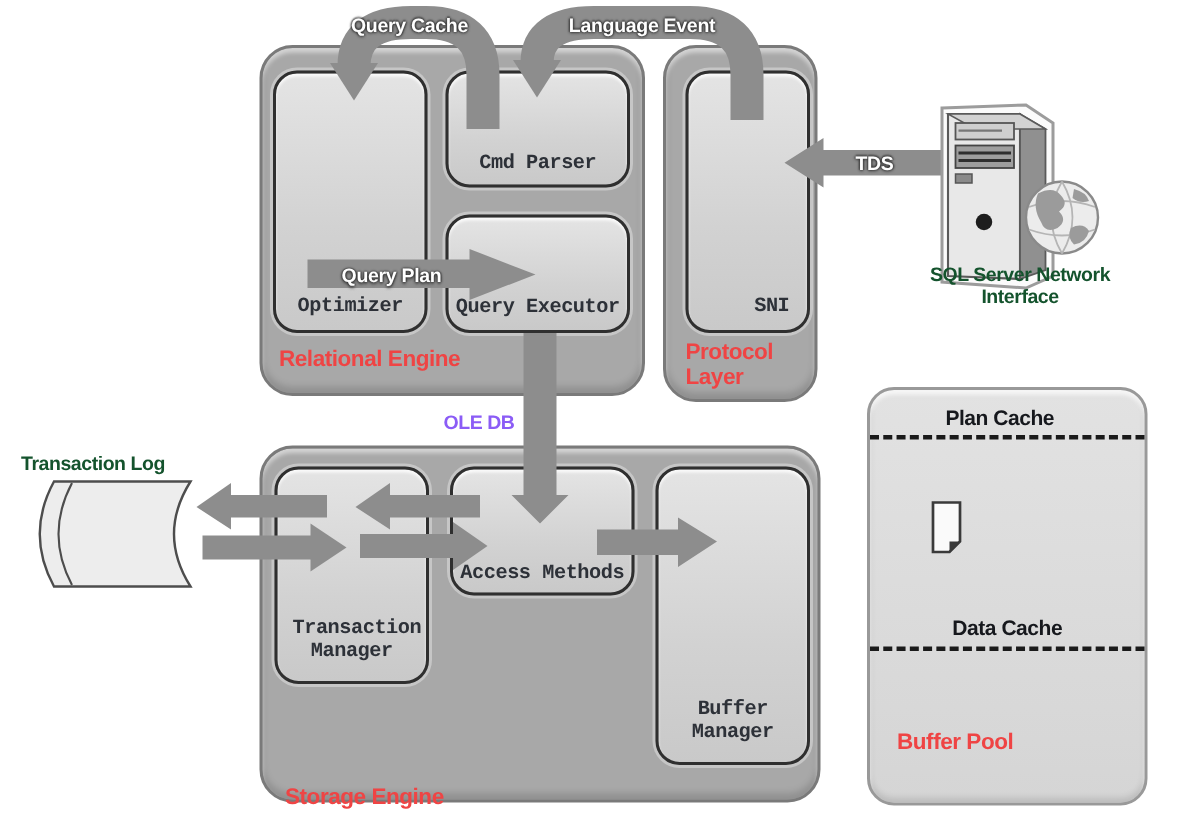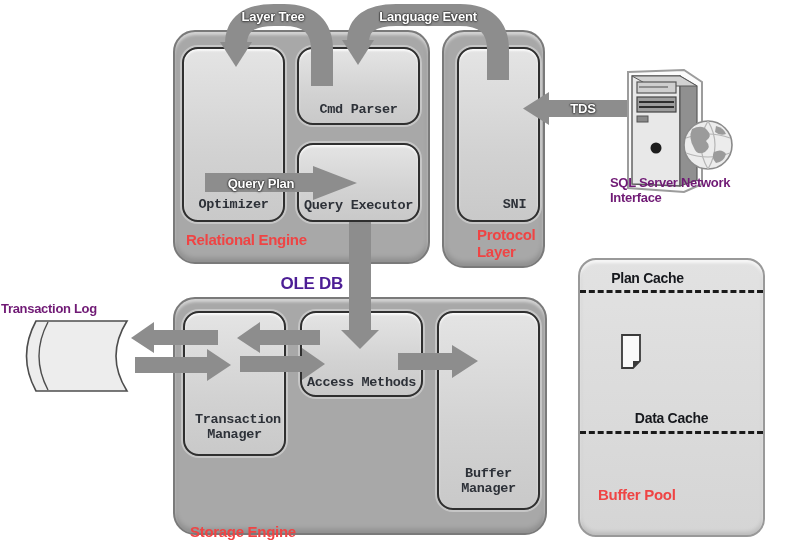--- a/index.html
+++ b/index.html
@@ -46,25 +46,25 @@
     position:absolute;z-index:6;height:0;
     border-top:3px dashed #1a1a1a;
   }
   .arrow-label{
     position:absolute;z-index:7;text-align:center;
     font-size:13px;font-weight:700;color:#fff;letter-spacing:-.2px;
     text-shadow:0 1px 2px rgba(45,45,45,.85),0 -1px 1px rgba(45,45,45,.5),1px 0 1px rgba(45,45,45,.5),-1px 0 1px rgba(45,45,45,.5);
   }
   .dark-flow-label{
     position:absolute;z-index:7;
-    font-size:17px;font-weight:800;color:#4c1d95;letter-spacing:-.3px;
+    font-size:13px;font-weight:800;color:#8b5cf6;letter-spacing:-.3px;
   }
   .free-label{
-    position:absolute;z-index:6;
-    font-size:13px;font-weight:600;color:#701a75;letter-spacing:-.3px;line-height:14.5px;
+    position:absolute;z-index:6;text-align:center;
+    font-size:13px;font-weight:600;color:#14532d;letter-spacing:-.3px;line-height:14.5px;
   }
   #overlay{position:absolute;left:0;top:0;z-index:5;}
 </style>
 </head>
 <body>
 
 <div id="canvas">
 
   <div class="box outer" style="left:173px;top:30px;width:257px;height:234px;"></div>
   <div class="box outer" style="left:442px;top:30px;width:103px;height:238px;"></div>
@@ -87,25 +87,25 @@
     <span class="inner-label" style="bottom:12px;padding:0 10px;">Transaction Manager</span>
   </div>
   <div class="box inner" style="left:300px;top:311px;width:123px;height:86px;">
     <span class="inner-label" style="bottom:5px;">Access Methods</span>
   </div>
   <div class="box inner" style="left:437px;top:311px;width:103px;height:199px;">
     <span class="inner-label" style="bottom:12px;padding:0 18px;">Buffer Manager</span>
   </div>
 
   <div class="outer-label" style="left:186px;top:231px;">Relational Engine</div>
-  <div class="outer-label" style="left:457px;top:226px;width:64px;margin-left:20px;">Protocol Layer</div>
+  <div class="outer-label" style="left:457px;top:226px;width:64px;">Protocol Layer</div>
   <div class="outer-label" style="left:190px;top:495px;margin-top:28px;">Storage Engine</div>
   <div class="outer-label" style="left:598px;top:486px;">Buffer Pool</div>
 
-  <div class="pool-label" style="left:571px;top:270px;width:153px;">Plan Cache</div>
+  <div class="pool-label" style="left:590px;top:270px;width:153px;">Plan Cache</div>
   <div class="dash-line" style="left:580px;top:290px;width:183px;"></div>
   <div class="pool-label" style="left:578px;top:410px;width:187px;">Data Cache</div>
   <div class="dash-line" style="left:580px;top:431px;width:183px;"></div>
 
   <div class="free-label" style="left:1px;top:302px;width:122px;">Transaction Log</div>
   <div class="free-label" style="left:610px;top:176px;width:140px;">SQL Server Network Interface</div>
 
   <svg id="overlay" width="800" height="544" viewBox="0 0 800 544">
 
     <g>
@@ -160,19 +160,19 @@
         <path d="M 716 126 Q 724 128 726 134 Q 720 136 715 132 Z" fill="#9b9b9b"></path>
       </g>
     </g>
 
     <g>
       <path d="M 622 335 L 640 335 L 640 361 L 633 368 L 622 368 Z" fill="#fafafa" stroke="#3a3a3a" stroke-width="1.8"></path>
       <path d="M 640 361 L 633 361 L 633 368 Z" fill="#3a3a3a"></path>
     </g>
   </svg>
 
-  <div class="arrow-label" style="left:213px;top:9px;width:120px;">Layer Tree</div>
+  <div class="arrow-label" style="left:213px;top:9px;width:120px;">Query Cache</div>
   <div class="arrow-label" style="left:368px;top:9px;width:120px;">Language Event</div>
   <div class="arrow-label" style="left:553px;top:101px;width:60px;">TDS</div>
   <div class="arrow-label" style="left:201px;top:176px;width:120px;">Query Plan</div>
   <div class="dark-flow-label" style="left:263px;top:274px;width:80px;text-align:right;">OLE DB</div>
 
 </div>
 
 </body></html>

